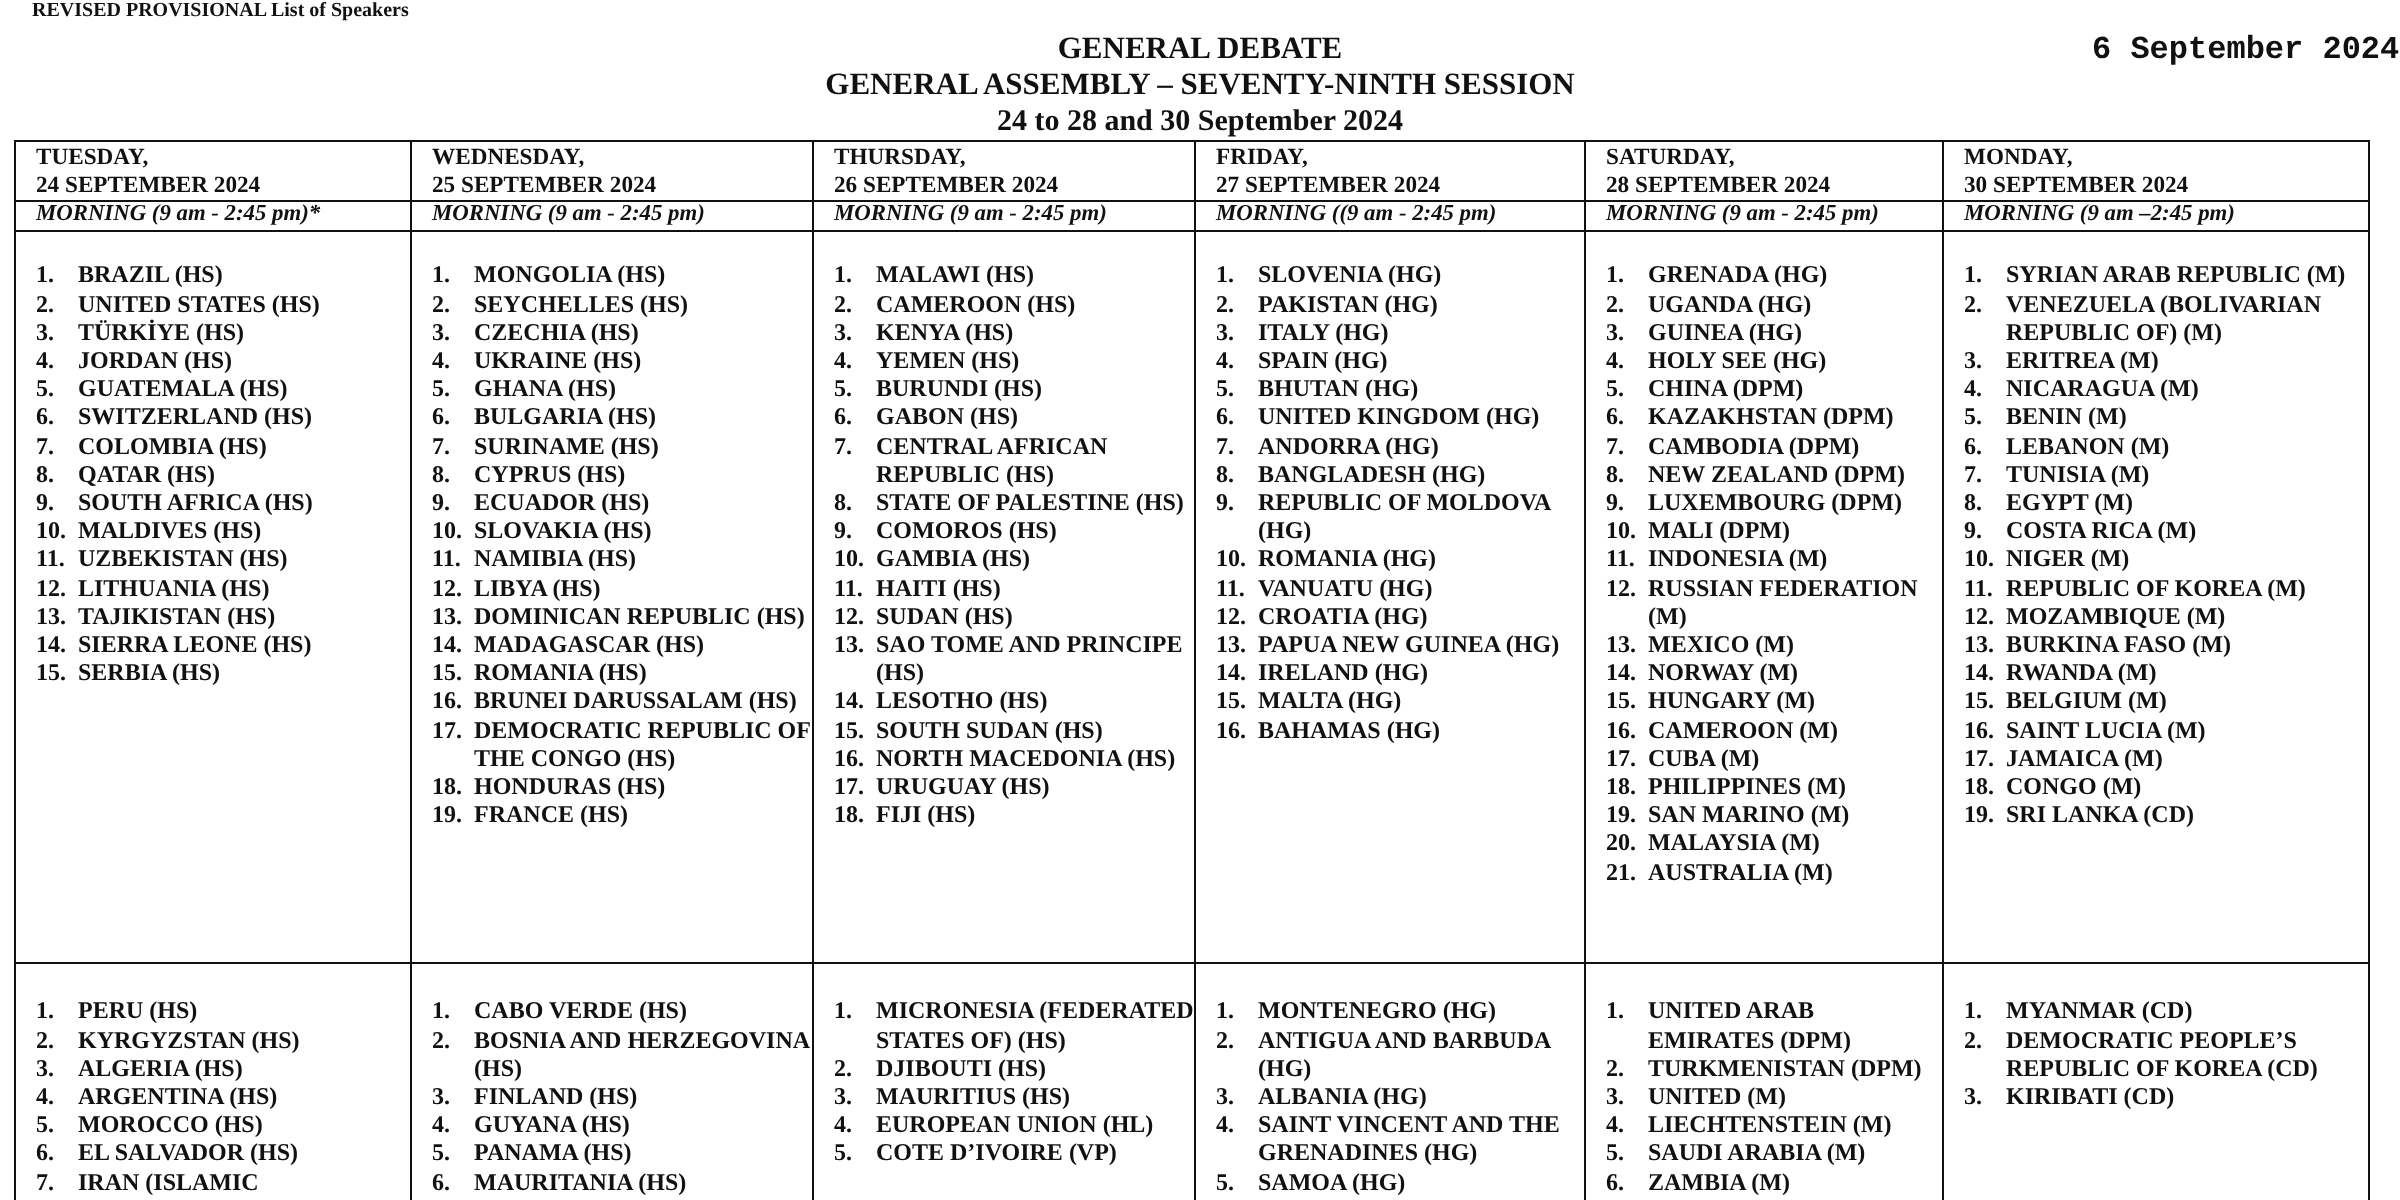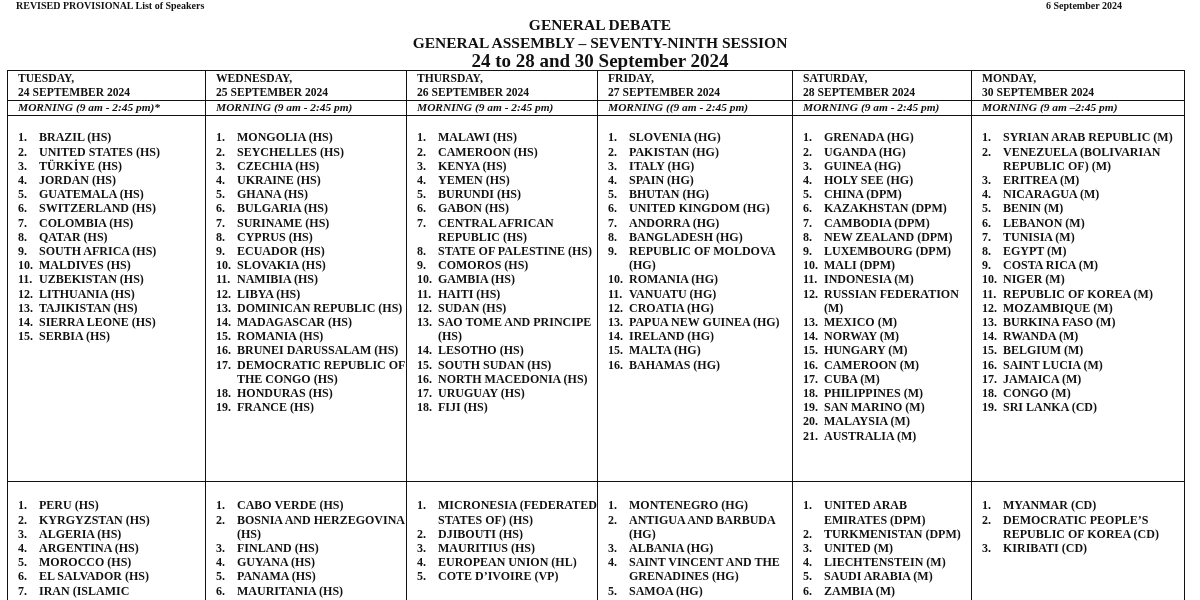--- a/index.html
+++ b/index.html
@@ -1,21 +1,21 @@
 <!DOCTYPE html>
 <html><head>
 <meta charset="utf-8">
 <style>
   html, body { margin:0; padding:0; background:#fff; }
   body { width:1200px; height:600px; overflow:hidden; position:relative;
          font-family:"Liberation Serif","DejaVu Serif",serif; color:#111; font-weight:bold; }
   .top-left { position:absolute; left:16px; top:0px; font-size:10px; }
-  .top-right { position:absolute; left:1046px; top:0px; font-size:10px; }
+  .top-right { position:absolute; left:1046px; top:16px; font-size:16px;font-family:Liberation Mono, monospace; }
   .title { position:absolute; left:0; width:1200px; text-align:center; top:16px; font-size:15.5px; line-height:18px; }
-  .title .l3 { font-size:19px; }
+  .title .l3 { font-size:15px; }
   table { position:absolute; left:7px; top:70px; border-collapse:collapse; table-layout:fixed; width:1177px; }
   td { border:1.5px solid #111; vertical-align:top; padding:0 0 0 10px; font-size:11.6px; line-height:14.2px; }
   tr.hdr td { height:28px; padding-top:1px;margin-top:32px; }
   tr.sess td { font-style:italic; height:14px; line-height:13px; font-size:11.4px;font-family:Liberation Serif, serif; }
   tr.mlist td { height:351px; padding-top:14px; }
   tr.alist td { padding-top:16px; height:120px; }
   ol { list-style:none; margin:0; padding:0; }
   li { display:flex; font-size:12px; line-height:14.2px; }
   li .n { width:21px; flex:none; }
   li .t { flex:1; }

